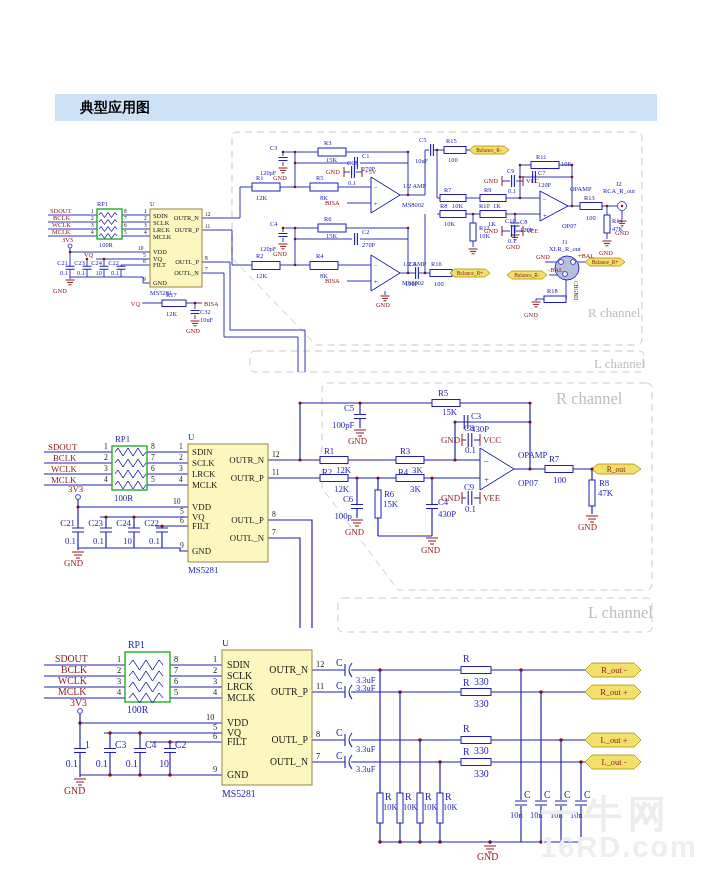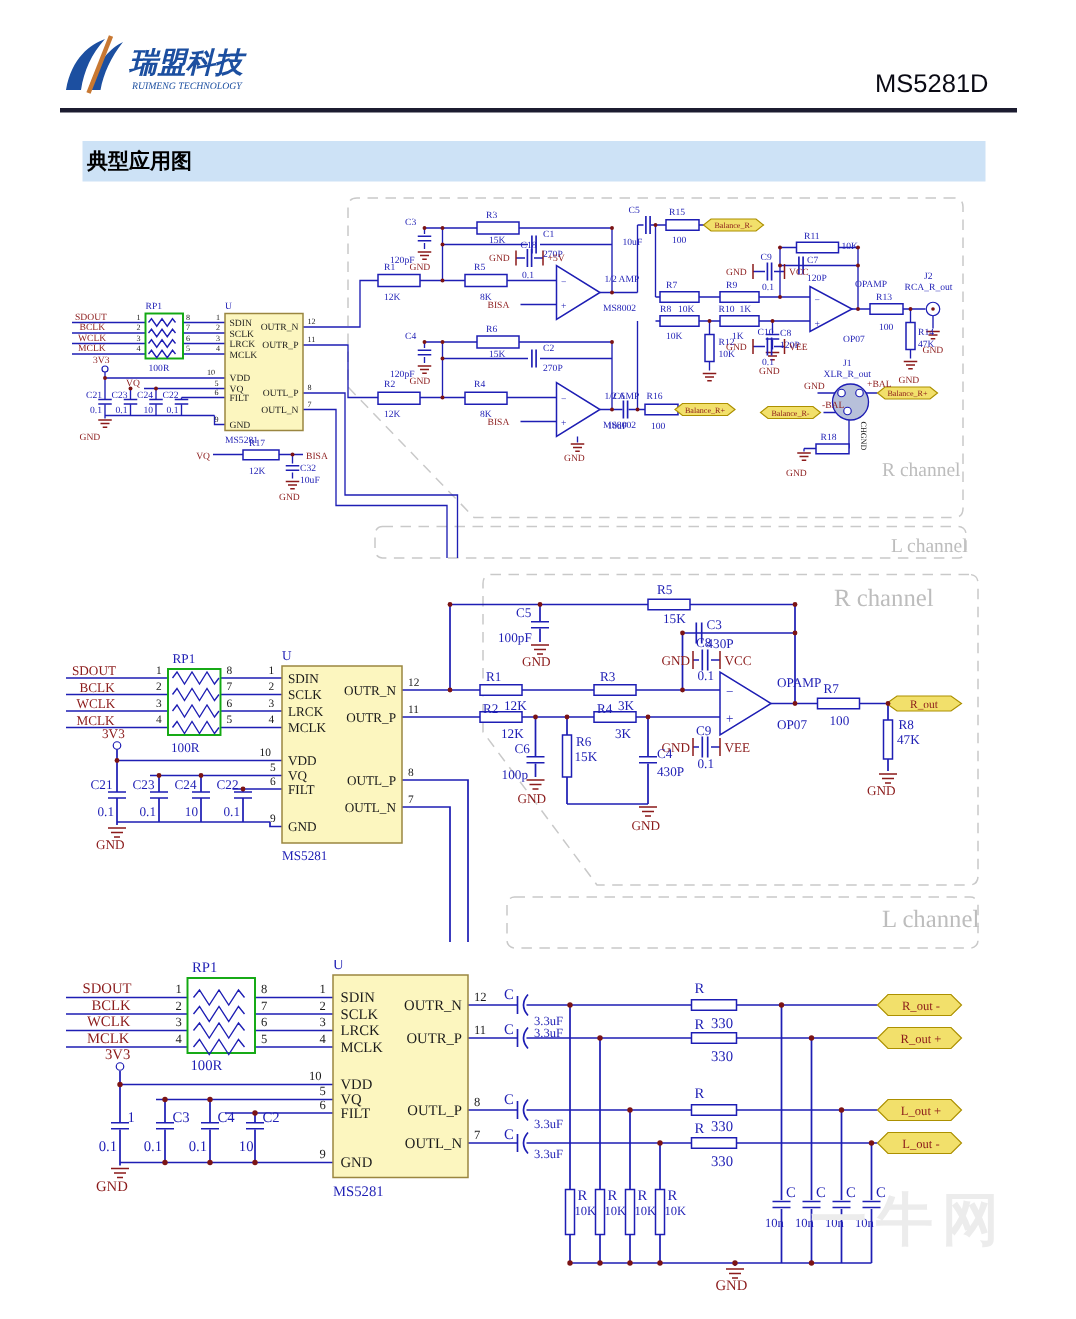--- a/index.html
+++ b/index.html
@@ -4,21 +4,21 @@
 <style>
   html,body{margin:0;padding:0;background:#fff;}
   #page{position:relative;width:717px;height:879px;background:#fff;overflow:hidden;
         font-family:"Liberation Sans",sans-serif;}
   #hdr{position:absolute;left:0;top:0;width:717px;height:92px;}
   #logo{position:absolute;left:38px;top:22px;}
   #pn{position:absolute;right:58px;top:46px;font-size:17px;color:#0a0a14;
       font-family:"Liberation Sans",sans-serif;}
   #rule{position:absolute;left:40px;top:72px;width:638px;height:3px;background:#1c1c30;}
   #band{position:absolute;left:55px;top:94px;width:602px;height:27px;background:#cde2f6;}
-  #band span{display:inline-block;padding:5px 0 0 3px;font-size:14px;font-weight:bold;color:#000;}
+  #band span{display:inline-block;padding:5px 0 0 25px;font-size:14px;font-weight:bold;color:#000;}
   .schem{position:absolute;left:0;}
   svg text{font-family:"Liberation Serif",serif;}
   .s1 text{font-size:6.4px;} .s1 text.f5{font-size:5.4px;}
   .s2 text{font-size:8.8px;} .s2 text.f7{font-size:7.6px;}
   .s3 text{font-size:9.8px;} .s3 text.f8{font-size:8.4px;}
   text.ch1{font-size:13px;} text.ch2{font-size:16.5px;}
   .tb{fill:#1e1eb4;} .tr{fill:#8b1a1a;} .tk{fill:#1a1a1a;} .tg{fill:#bdbdbd;}
   .mid{text-anchor:middle;} .end{text-anchor:end;}
   .lw{stroke:#1e1eb4;stroke-width:0.9;fill:none;}
   .s2 .lw,.s3 .lw{stroke-width:1.15;}
@@ -37,31 +37,20 @@
   #wm{position:absolute;left:540px;top:795px;color:#ececec;font-weight:bold;
       font-family:"Liberation Sans",sans-serif;line-height:1;}
   #wm .w1{font-size:38px;letter-spacing:6px;}
   #wm .w2{font-size:29px;color:#eeeeee;letter-spacing:2px;}
 </style>
 </head>
 <body>
 
 <div id="page">
 
-  <div id="hdr">
-    <svg id="logo" width="200" height="48" viewBox="0 0 200 48">
-      <path d="M6,38 C10,16 22,8 32,4 C23,14 18,25 16,38 Z" fill="#1c4fa0"></path>
-      <path d="M21,38 C27,18 36,10 44,6 C36,16 31,27 29,38 Z" fill="#1c4fa0"></path>
-      <path d="M36,2 L21,40" stroke="#c87832" stroke-width="3" fill="none"></path>
-      <text x="48" y="26" font-size="19" font-weight="bold" font-style="italic" fill="#1c4fa0">瑞盟科技</text>
-      <text x="50" y="37" font-size="6.5" font-style="italic" fill="#1c4fa0">RUIMENG TECHNOLOGY</text>
-    </svg>
-    <div id="pn">MS5281D</div>
-    <div id="rule"></div>
-  </div>
 
   <div id="band">
     <span>典型应用图</span>
   </div>
 
   <svg class="schem s1" style="top:125px" width="717" height="252" viewBox="0 0 717 252">
     <defs>
       <g id="g1">
           <path class="gsym" d="M-4.5,0H4.5M-3,2.4H3M-1.5,4.8H1.5"></path>
         </g>
@@ -691,15 +680,16 @@
         <circle class="dot" cx="400" cy="202" r="1.8"></circle>
       <circle class="dot" cx="420" cy="202" r="1.8"></circle>
         <circle class="dot" cx="440" cy="202" r="1.8"></circle>
       <circle class="dot" cx="490" cy="202" r="1.8"></circle>
         <circle class="dot" cx="541" cy="202" r="1.8"></circle>
     </g>
   </svg>
 
   <div id="wm">
     <div class="w1">一牛网</div>
+    <div class="w2">16RD.com</div>
   </div>
 
 </div>
 
 </body></html>

